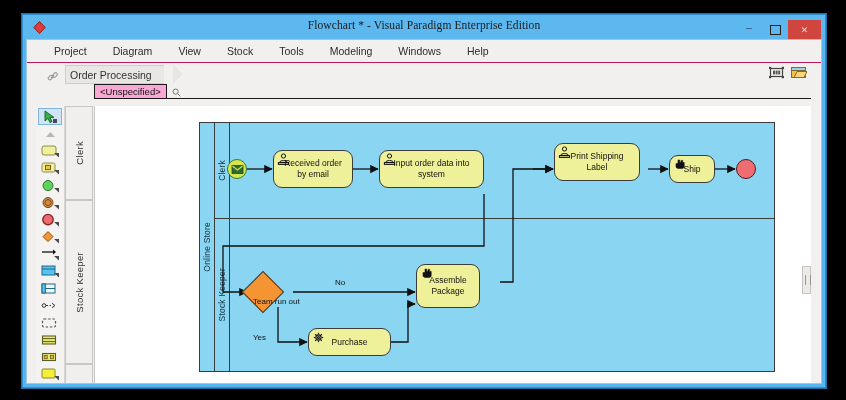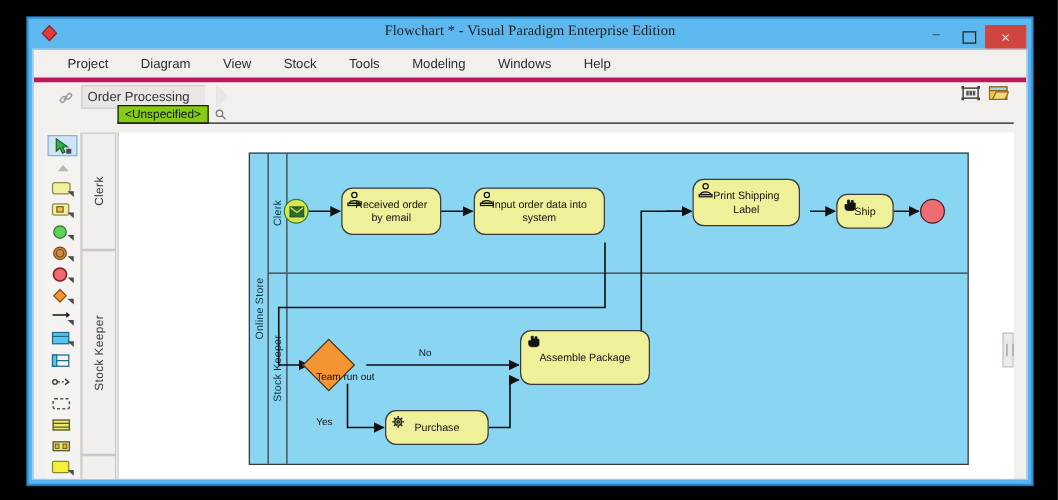--- a/index.html
+++ b/index.html
@@ -24,21 +24,21 @@
   .wbtn.max span{display:block;width:9px;height:8px;border:1.4px solid #222;}
   .wbtn.close{background:#d0453e;color:#fff;width:33px;height:20px;font-size:13px;
               border-radius:0;}
 
   
   .client{position:absolute;left:3px;top:24px;width:796px;height:345px;background:#f1f0ee;
           border:1px solid #9cc8e6;box-sizing:border-box;overflow:hidden;}
 
   
   .menubar{height:22px;background:#f1f0ee;display:flex;align-items:center;
-           padding-left:14px;gap:0px;border-bottom:4px solid #be185d;}
+           padding-left:14px;gap:0px;border-bottom:1px solid #be185d;}
   .menu-item{font-size:10.5px;color:#2b2b2b;padding:3px 13px;cursor:default;}
 
   
   .crumbbar{height:22px;background:#f1f0ee;position:relative;}
   .crumb{position:absolute;left:38px;top:2px;height:17px;display:flex;align-items:center;
          padding:0 12px 0 4px;background:#e8e7e5;border:1px solid #cfcecb;
          border-right:none;font-size:10.5px;color:#333;}
   .crumb-arrow{position:absolute;left:146px;top:2px;width:0;height:0;
                border-top:9px solid transparent;border-bottom:9px solid transparent;
                border-left:9px solid #e8e7e5;}
@@ -171,21 +171,21 @@
             <svg width="16" height="13" viewBox="0 0 16 13">
               <rect x="0.5" y="1.5" width="14" height="10" fill="#f2c14a" stroke="#8a6a1c" stroke-width="1"></rect>
               <rect x="0.5" y="1.5" width="14" height="3" fill="#9fd2f0" stroke="#8a6a1c" stroke-width="1"></rect>
               <path d="M3 11.5 L6 5.5 L16 5.5 L13 11.5 Z" fill="#f7d77b" stroke="#8a6a1c" stroke-width="1"></path>
             </svg>
           </span>
         </div>
       </div>
 
       <div style="position:absolute;left:67px;top:44px;height:15px;display:flex;align-items:center;">
-        <div style="border:1px solid #1a1a1a;background:#84cc16;padding:0px 5px;font-size:9.5px;color:#111;height:13px;line-height:13px;">&lt;Unspecified&gt;</div>
+        <div style="border:1px solid #1a1a1a;background:#f9a8d4;padding:0px 5px;font-size:9.5px;color:#111;height:13px;line-height:13px;">&lt;Unspecified&gt;</div>
         <span style="margin-left:5px;">
           <svg width="9" height="9" viewBox="0 0 9 9">
             <circle cx="3.6" cy="3.6" r="2.6" fill="none" stroke="#777" stroke-width="1"></circle>
             <line x1="5.6" y1="5.6" x2="8.4" y2="8.4" stroke="#777" stroke-width="1"></line>
           </svg>
         </span>
       </div>
       <div style="position:absolute;left:67px;top:58px;right:10px;height:1px;background:#1a1a1a;"></div>
 
       <div class="workarea">
@@ -418,21 +418,21 @@
                     <line x1="3.2" y1="3.2" x2="4.3" y2="4.3"></line>
                     <line x1="8.7" y1="8.7" x2="9.8" y2="9.8"></line>
                     <line x1="3.2" y1="9.8" x2="4.3" y2="8.7"></line>
                     <line x1="8.7" y1="4.3" x2="9.8" y2="3.2"></line>
                   </g>
                 </svg>
               </span>
               <span class="tlabel">Purchase</span>
             </div>
 
-            <div class="task" style="left:321px;top:158px;width:104px;height:44px;">
+            <div class="task" style="left:321px;top:158px;width:64px;height:44px;">
               <span class="ticon">
                 <svg width="12" height="12" viewBox="0 0 12 12">
                   <path d="M2,5.6 L2,8.4 C2,9.6 3,10.4 4.4,10.4 L8,10.4 C9.4,10.4 10.2,9.6 10.2,8.4 L10.2,4.4 L8.6,4.4 L8.6,2.4 L7,2.4 L7,4.2 L5.6,4.2 L5.6,2 L4,2 L4,5.6 Z" fill="#111" stroke="#111" stroke-width=".6" stroke-linejoin="round"></path>
                 </svg>
               </span>
               <span class="tlabel">Assemble Package</span>
             </div>
 
           </div>
 

